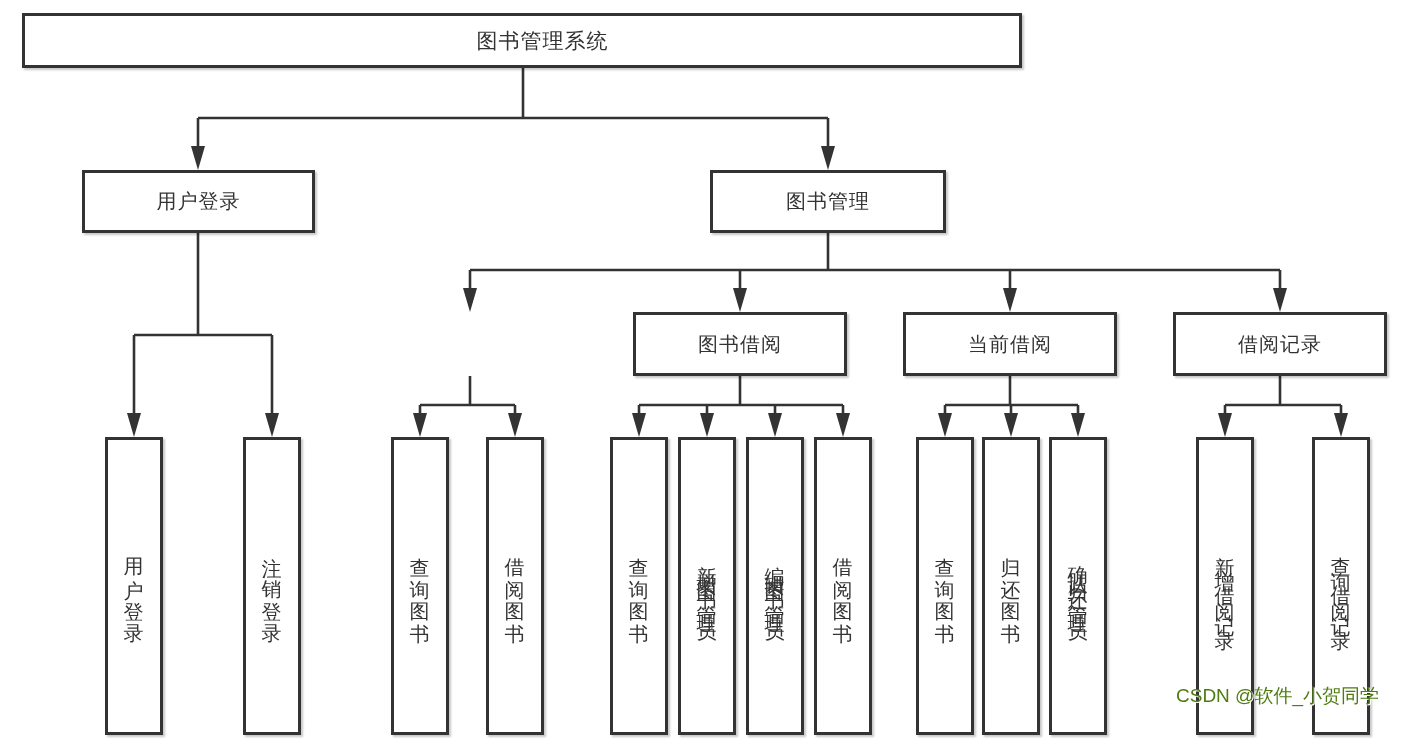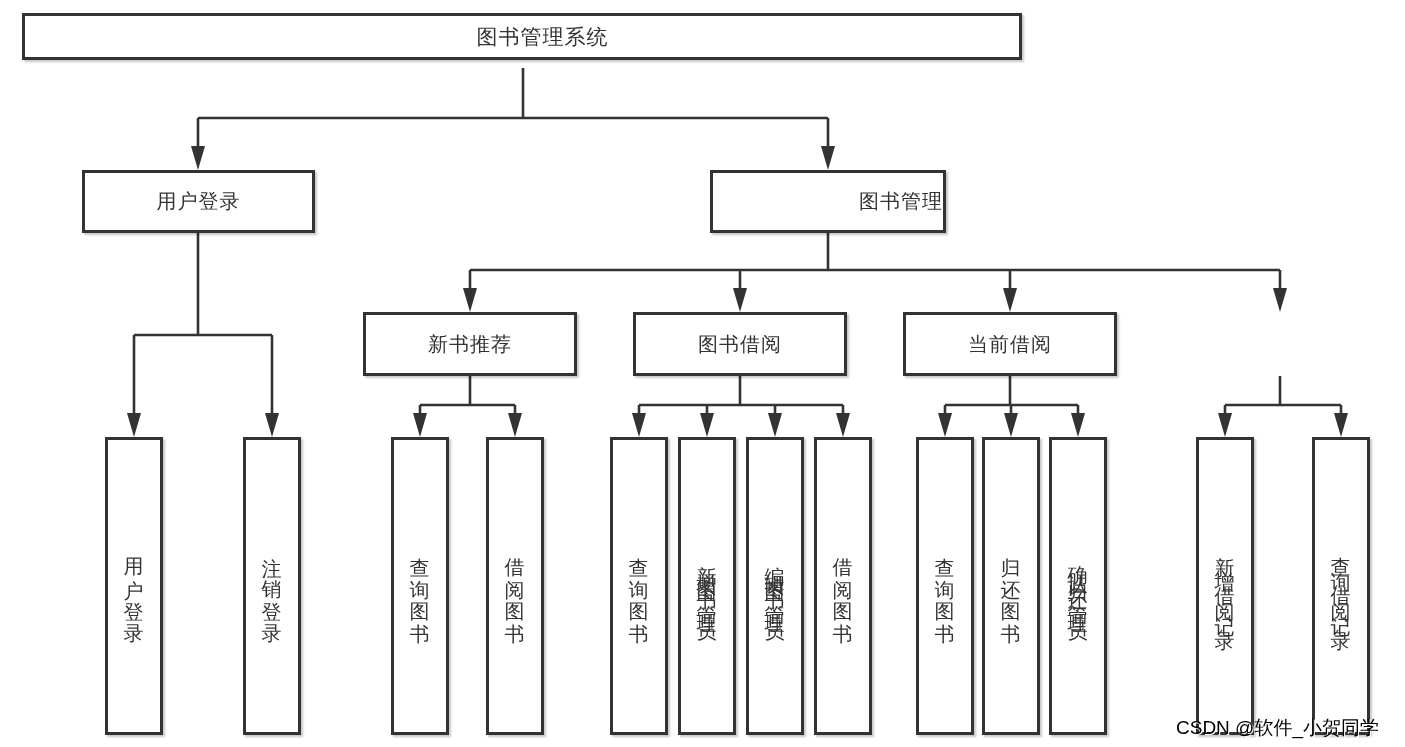--- a/index.html
+++ b/index.html
@@ -16,44 +16,44 @@
     box-sizing:border-box;
     background:#ffffff;
     border:3px solid #333333;
     display:flex;align-items:center;justify-content:center;
     box-shadow:2px 2px 2px rgba(0,0,0,0.22);
     z-index:2;
   }
   .hlabel{
     font-size:20px;color:#333333;letter-spacing:1px;white-space:nowrap;
   }
-  .root{left:22px;top:13px;width:1000px;height:47px;padding-left:41px;}
+  .root{left:22px;top:13px;width:1000px;height:55px;padding-left:41px;}
   .root .hlabel{font-size:21px;}
   .lvl2{top:170px;height:63px;}
   .n-login{left:82px;width:233px;}
-  .n-mgmt{left:710px;width:236px;justify-content:flex-end;}
+  .n-mgmt{left:710px;width:236px;}
   .lvl3{top:312px;width:214px;height:64px;}
   .n-newbook{left:363px;}
   .n-borrow{left:633px;font-family:Liberation Mono, monospace;}
   .n-current{left:903px;font-family:Liberation Mono, monospace;}
   .n-record{left:1173px;}
   .leaf{top:437px;width:58px;height:298px;}
   .vlabel{
     writing-mode:vertical-rl;
     text-orientation:mixed;
     font-size:20px;color:#333333;
     line-height:1;
     white-space:nowrap;
   }
   .sp-l{letter-spacing:22px;}
   .sp-m{letter-spacing:15px;}
   .sp-s{letter-spacing:8px;}
   .watermark{
-    position:absolute;left:1176px;top:715px;
-    font-size:19px;color:#000000;
+    position:absolute;left:1176px;top:683px;
+    font-size:19px;color:#4d7c0f;
     white-space:nowrap;z-index:5;
     text-shadow:1px 1px 0 #ffffff;
   }
 </style>
 </head>
 <body>
 
 <div class="stage">
 
   <svg class="wires" width="1405" height="747" viewBox="0 0 1405 747">
@@ -126,28 +126,28 @@
     <span class="hlabel">图书管理系统</span>
   </div>
 
   <div class="box lvl2 n-login">
     <span class="hlabel">用户登录</span>
   </div>
   <div class="box lvl2 n-mgmt">
     <span class="hlabel">图书管理</span>
   </div>
 
-  <div class="box lvl3 n-newbook">
-    <span class="hlabel">新书推荐</span>
-  </div>
   <div class="box lvl3 n-borrow">
     <span class="hlabel">图书借阅</span>
   </div>
   <div class="box lvl3 n-current">
     <span class="hlabel">当前借阅</span>
+  </div>
+  <div class="box lvl3 n-record">
+    <span class="hlabel">借阅记录</span>
   </div>
 
   <div class="box leaf" style="left:105px">
     <span class="vlabel sp-l">用户登录</span>
   </div>
   <div class="box leaf" style="left:243px">
     <span class="vlabel sp-l">注销登录</span>
   </div>
 
   <div class="box leaf" style="left:391px">

